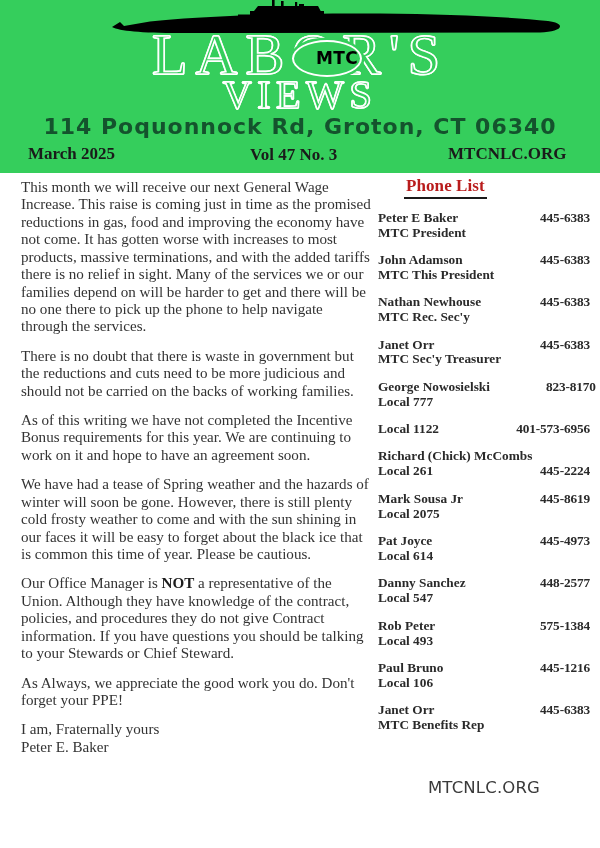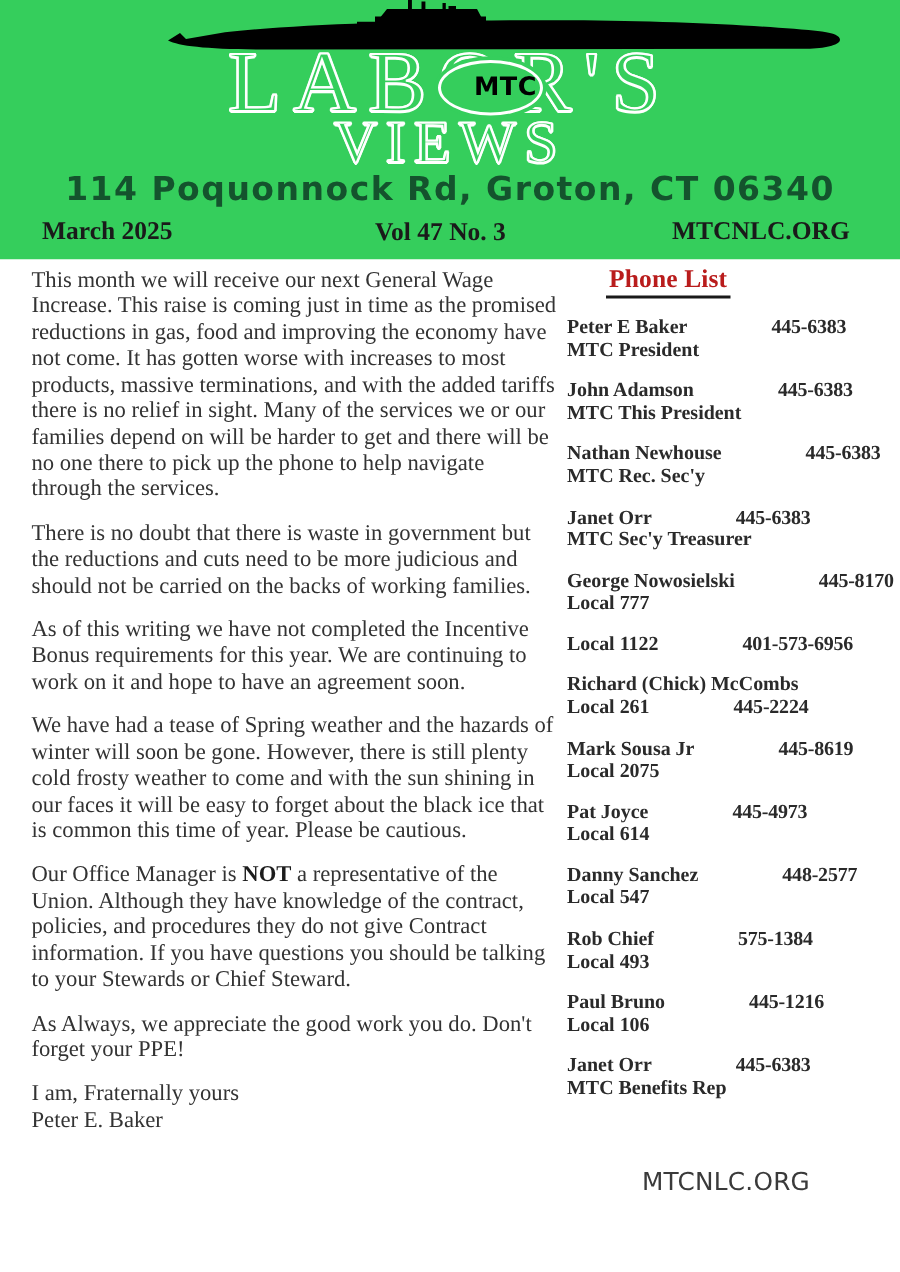--- a/index.html
+++ b/index.html
@@ -170,20 +170,21 @@
   .phone-entry {
     margin-bottom: 12.5px;
     font-family: "Liberation Serif", serif;
     font-weight: bold;
     font-size: 13.3px;
     line-height: 1.12;
     color: #2a2a2a;
   }
   .pe-row {
     display: flex;
+    justify-content: space-between;
     align-items: baseline;
     white-space: nowrap;
     gap: 48px;
   }
   .pe-row .pe-num { padding-left: 8px; }
   .pe-name  { font-weight: bold; }
   .pe-role  { font-weight: bold; }
   .pe-num   { font-weight: bold; letter-spacing: -0.01em; }
   
   .pe-wide .pe-name-line { display: block; }
@@ -288,21 +289,21 @@
         <div class="phone-entry">
           <div class="pe-row">
             <span class="pe-name">Janet Orr</span>
             <span class="pe-num">445-6383</span>
           </div>
           <div class="pe-role">MTC Sec'y Treasurer</div>
         </div>
         <div class="phone-entry">
           <div class="pe-row">
             <span class="pe-name">George Nowosielski</span>
-            <span class="pe-num">445-8170</span>
+            <span class="pe-num">823-8170</span>
           </div>
           <div class="pe-role">Local 777</div>
         </div>
         <div class="phone-entry pe-wide">
           <div class="pe-row">
             <span class="pe-role">Local 1122</span>
             <span class="pe-num">401-573-6956</span>
           </div>
         </div>
         <div class="phone-entry pe-wide">
@@ -328,21 +329,21 @@
         </div>
         <div class="phone-entry">
           <div class="pe-row">
             <span class="pe-name">Danny Sanchez</span>
             <span class="pe-num">448-2577</span>
           </div>
           <div class="pe-role">Local 547</div>
         </div>
         <div class="phone-entry">
           <div class="pe-row">
-            <span class="pe-name">Rob Chief</span>
+            <span class="pe-name">Rob Peter</span>
             <span class="pe-num">575-1384</span>
           </div>
           <div class="pe-role">Local 493</div>
         </div>
         <div class="phone-entry">
           <div class="pe-row">
             <span class="pe-name">Paul Bruno</span>
             <span class="pe-num">445-1216</span>
           </div>
           <div class="pe-role">Local 106</div>

